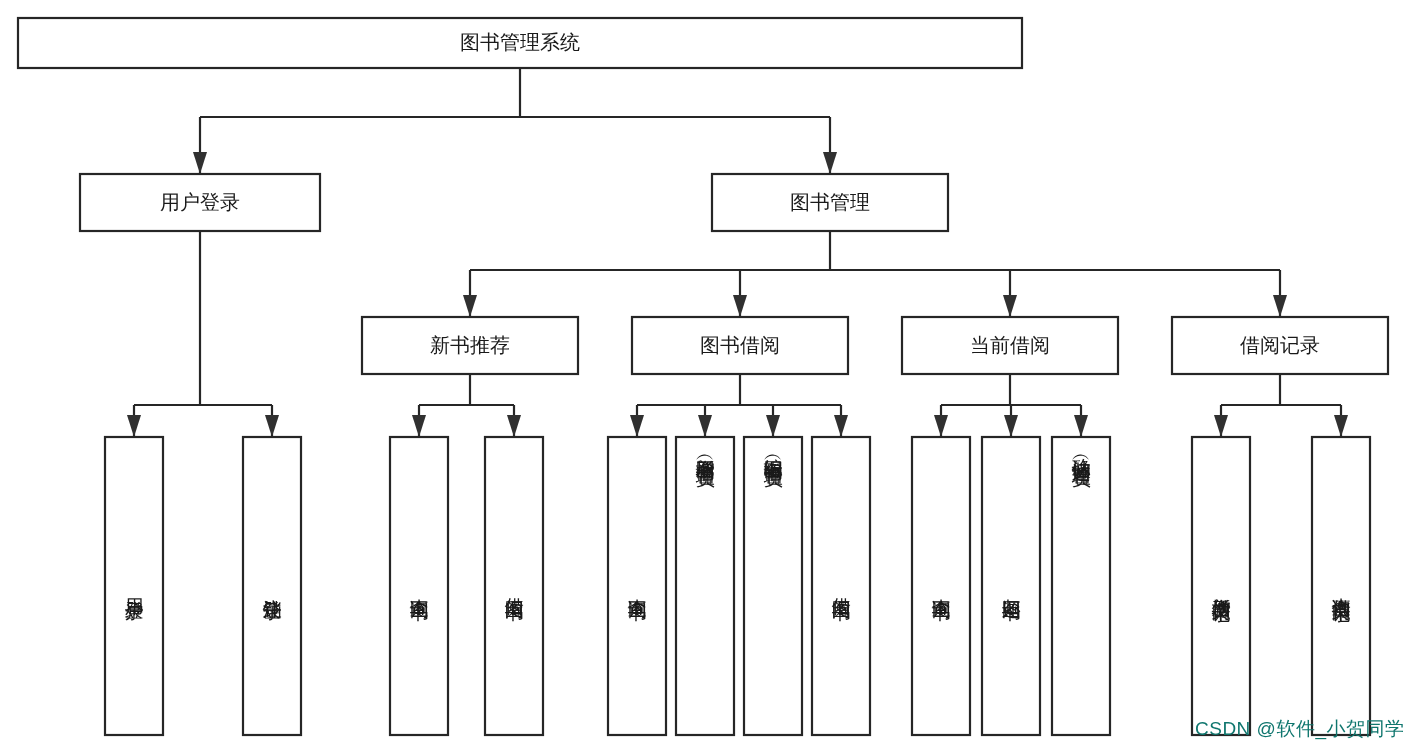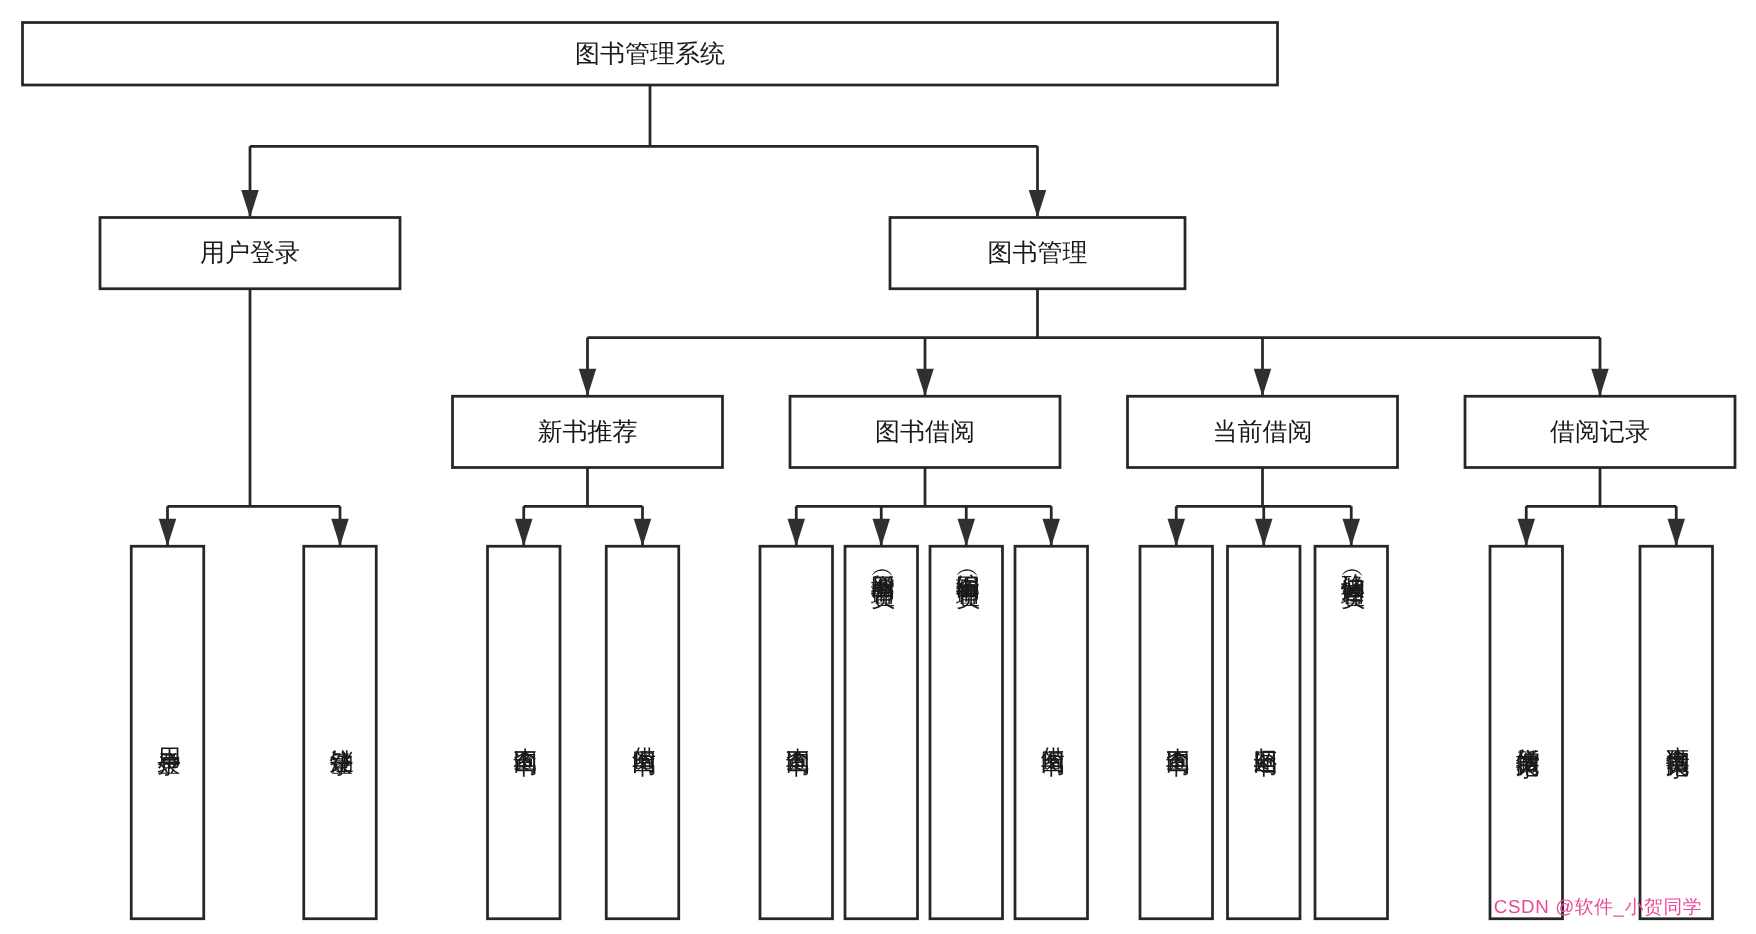--- a/index.html
+++ b/index.html
@@ -66,22 +66,22 @@
     pointer-events: none;
   }
   .leaf-label.top-aligned {
     justify-content: flex-start;
     padding-top: 6px;
     box-sizing: border-box;
   }
   .watermark {
     position: absolute;
     font-family: "Liberation Sans", "DejaVu Sans", sans-serif;
-    font-size: 15px;
-    color: #ec4899;
+    font-size: 19px;
+    color: #0f766e;
     white-space: nowrap;
     letter-spacing: 0.5px;
   }
 </style>
 </head>
 <body>
 
 <div id="diagram-root">
   <svg id="tree-svg" viewBox="0 0 1405 747" preserveAspectRatio="none" xmlns="http://www.w3.org/2000/svg">
     <g id="connector-layer">

